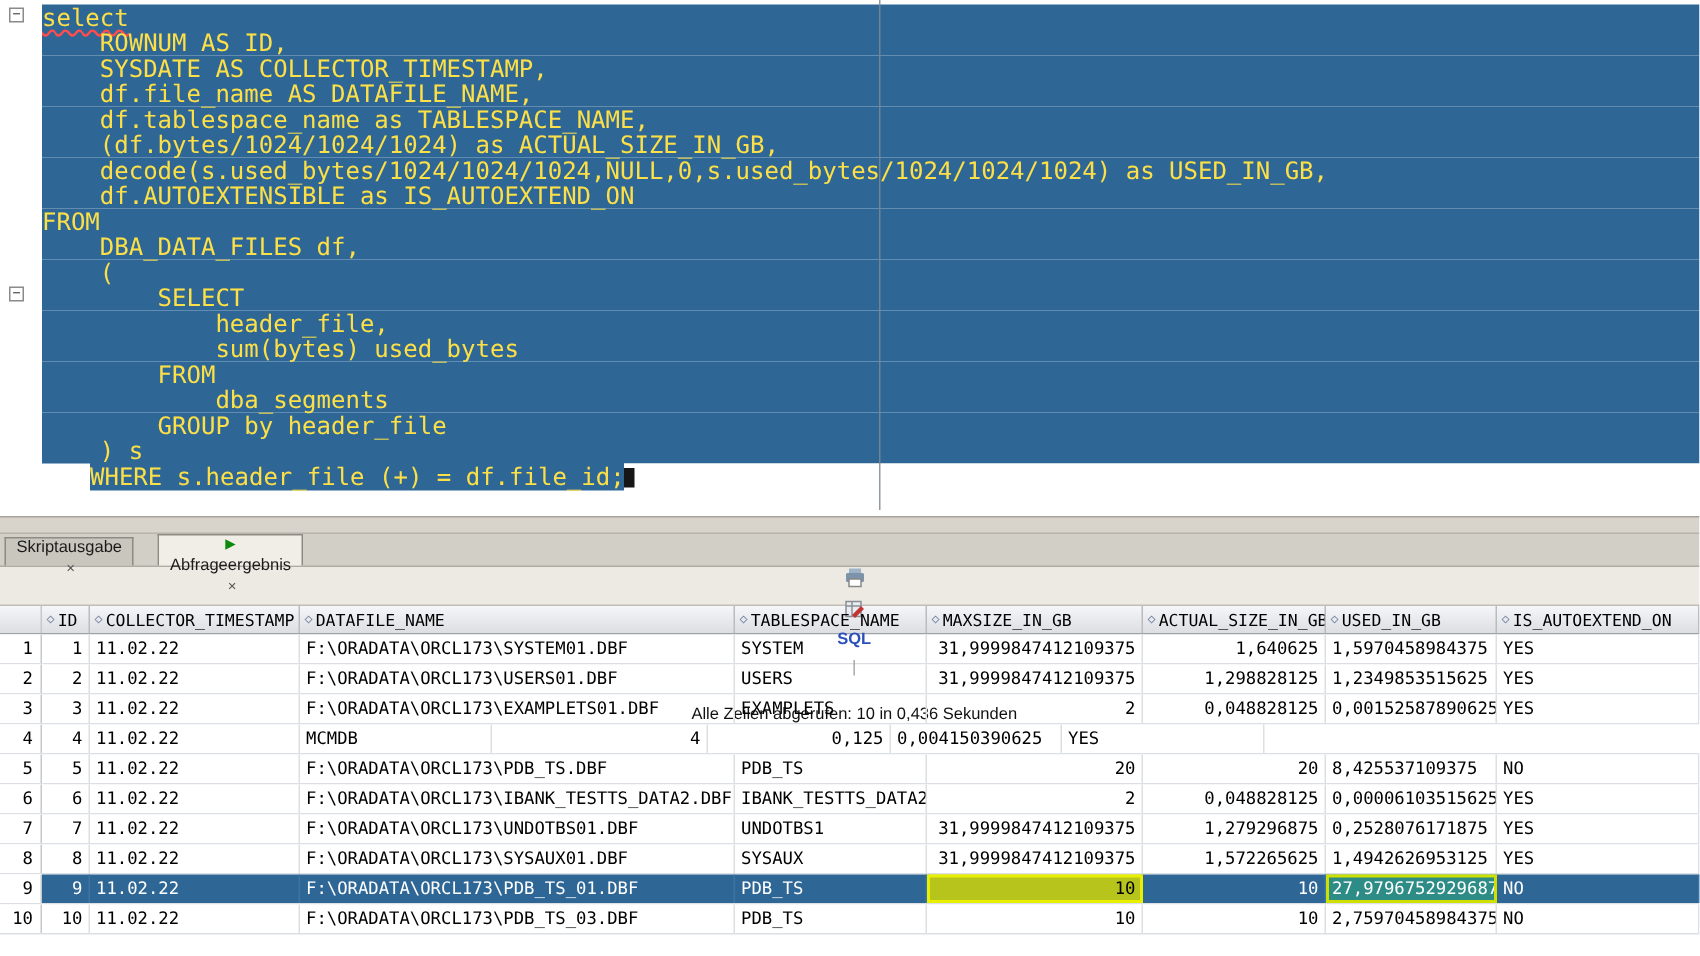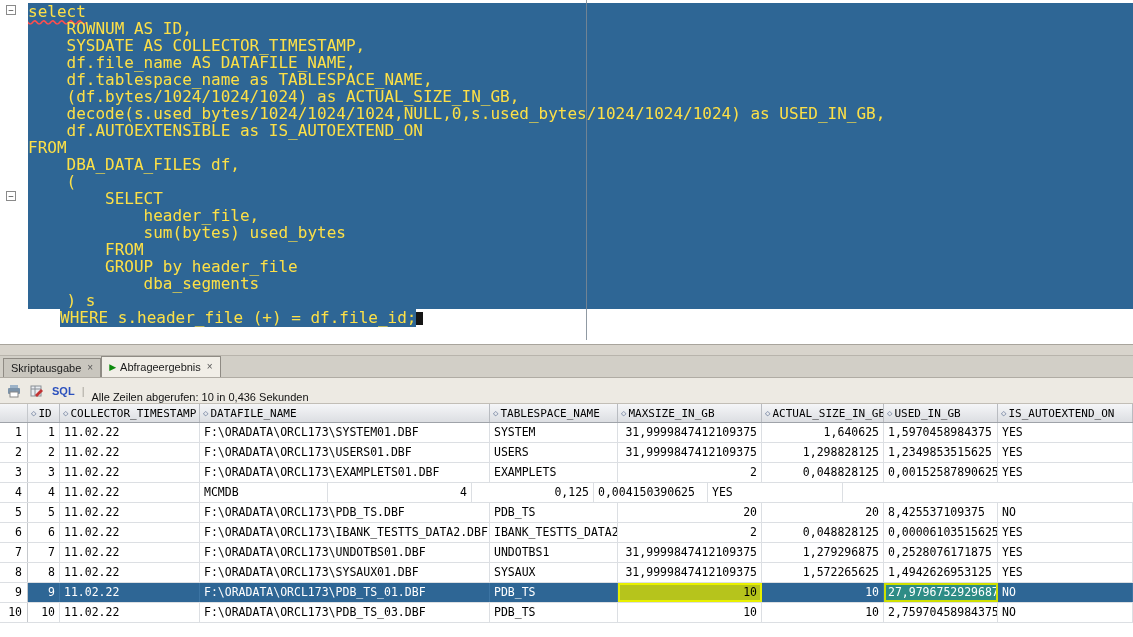--- a/index.html
+++ b/index.html
@@ -24,27 +24,27 @@
   .misspell { text-decoration:underline wavy; text-decoration-color:#ff4d4d; text-underline-offset:2px; }
   .caret { display:inline-block; width:7px; height:13px; background:#161616; vertical-align:middle; }
   .margin-guide { position:absolute; left:586px; top:0; width:1px; height:340px; background:#7d8893; opacity:.85; }
   
   .splitter { height:12px; background:#d8d4cc; border-top:1px solid #a8a49c; border-bottom:1px solid #b8b4ac; }
   
   .tabbar { height:22px; background:#d2cfc7; display:flex; align-items:flex-end; padding-left:3px;
             border-bottom:1px solid #b0aca4; }
   .tab { height:19px; display:flex; align-items:center; gap:4px; padding:0 7px;
          border:1px solid #8f8b84; border-bottom:none; background:#c9c6be; color:#1a1a1a;
-         font-size:11px; margin-right:0; cursor:default; }
+         font-size:11px; margin-right:16px; cursor:default;flex-direction:column; }
   .tab.active { background:#f1eee7; height:21px; }
   .tab-close { color:#555; font-size:10px; margin-left:2px; line-height:10px; }
   .play-icon { color:#0c8a0c; font-size:9px; }
   
   .toolbar { height:26px; background:#edeae3; border-bottom:1px solid #c2beb6;
-             display:flex; align-items:center; gap:7px; padding-left:6px; font-size:11px; color:#111; }
+             display:flex; align-items:center; gap:7px; padding-left:6px; font-size:11px; color:#111;flex-direction:column; }
   .tb-icon { display:inline-flex; width:16px; height:16px; align-items:center; justify-content:center; }
   .sql-label { color:#2b50bd; font-weight:bold; font-size:11px; }
   .tb-sep { color:#a7a39b; }
   .status-text { color:#111;margin-top:12px; }
   
   .grid { font-family:"DejaVu Sans Mono",monospace; font-size:11.5px; color:#000; }
   .grid-header { display:flex; height:19px; background:linear-gradient(#f5f6f8,#dcdee2);
                  border-bottom:1px solid #9fa3a9; }
   .hcell { display:flex; align-items:center; gap:2px; padding:0 3px; border-right:1px solid #b9bcc1;
            overflow:hidden; white-space:nowrap; font-size:11px; }
@@ -84,22 +84,22 @@
         <div class="code-line full"><span class="sel">    (df.<b>bytes</b>/1024/1024/1024) <b>as</b> ACTUAL_SIZE_IN_GB,</span></div>
         <div class="code-line full"><span class="sel">    <b>decode</b>(s.used_bytes/1024/1024/1024,<b>NULL</b>,0,s.used_bytes/1024/1024/1024) <b>as</b> USED_IN_GB,</span></div>
         <div class="code-line full"><span class="sel">    df.AUTOEXTENSIBLE <b>as</b> IS_AUTOEXTEND_ON</span></div>
         <div class="code-line full"><span class="sel"><b>FROM</b></span></div>
         <div class="code-line full"><span class="sel">    DBA_DATA_FILES df,</span></div>
         <div class="code-line full"><span class="sel">    (</span></div>
         <div class="code-line full"><span class="sel">        <b>SELECT</b></span></div>
         <div class="code-line full"><span class="sel">            header_file,</span></div>
         <div class="code-line full"><span class="sel">            <b>sum</b>(<b>bytes</b>) used_bytes</span></div>
         <div class="code-line full"><span class="sel">        <b>FROM</b></span></div>
+        <div class="code-line full"><span class="sel">            dba_segments</span></div>
         <div class="code-line full"><span class="sel">        <b>GROUP</b> by header_file</span></div>
-        <div class="code-line full"><span class="sel">            dba_segments</span></div>
         <div class="code-line full"><span class="sel">    ) s</span></div>
         <div class="code-line last"><span class="sel"><b>WHERE</b> s.header_file (+) = df.file_id;</span><span class="caret"></span></div>
       </div>
     <div class="margin-guide"></div>
   </div>
 
   <div class="splitter"></div>
 
   <div class="tabbar">
     <div class="tab">

